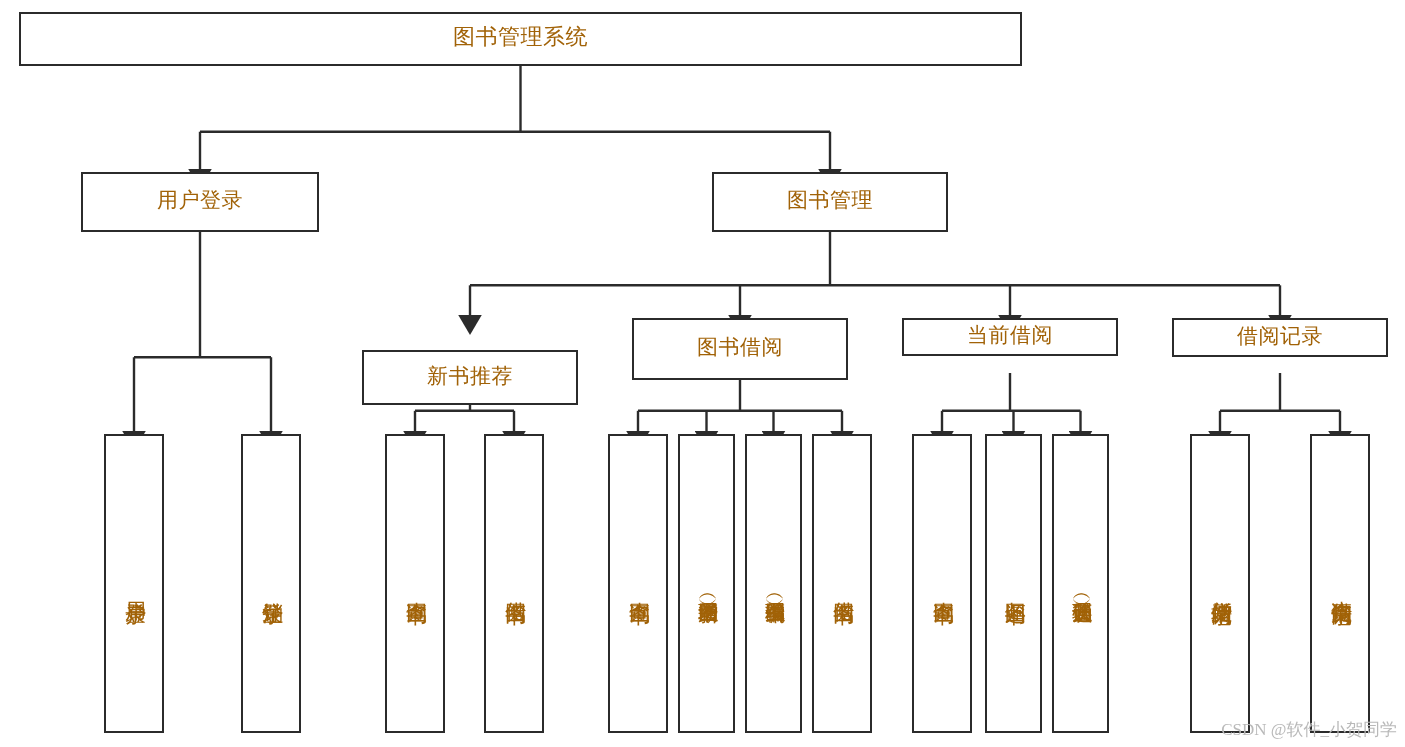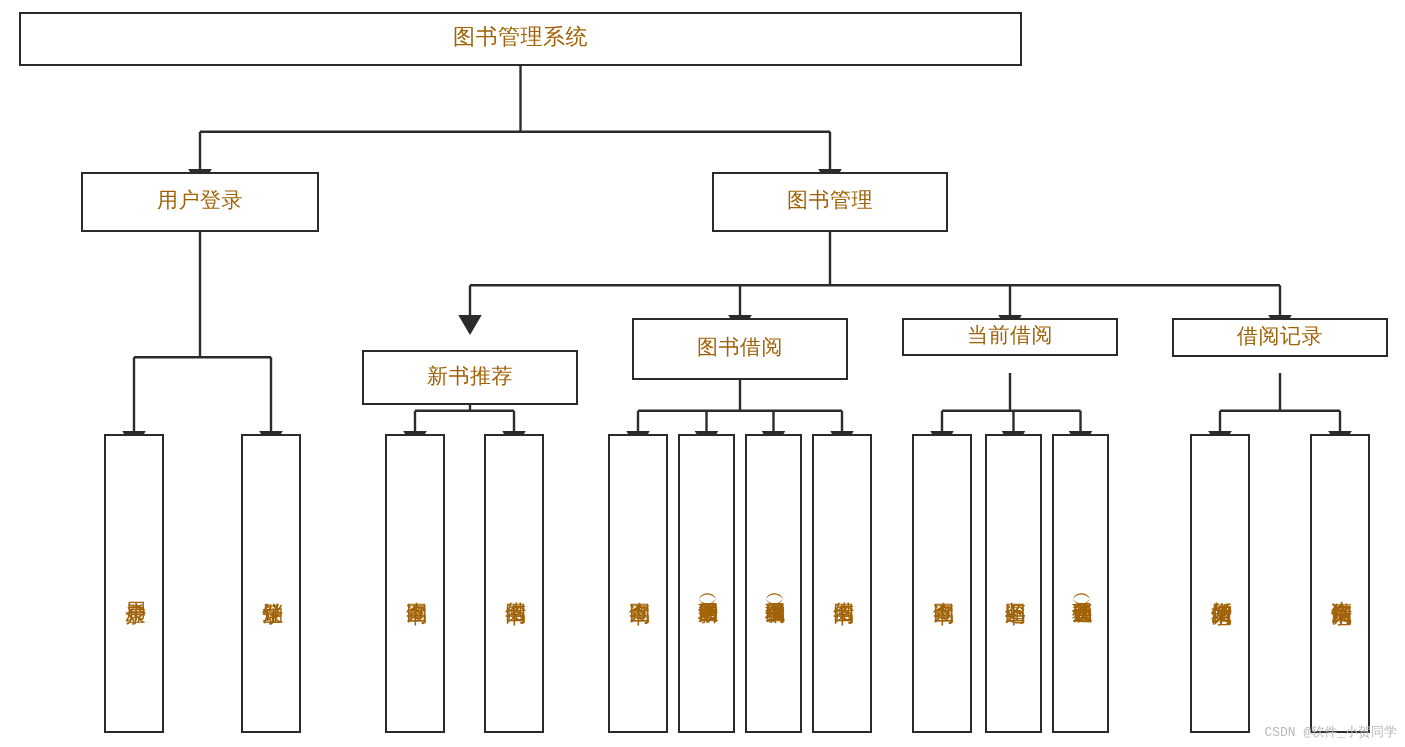--- a/index.html
+++ b/index.html
@@ -63,25 +63,25 @@
     max-height: 100%;
   }
   .node.vertical.tall-text .node-label {
     font-size: 20px;
     letter-spacing: 0px;
   }
   #watermark {
     position: absolute;
     right: 8px;
     bottom: 6px;
-    font-size: 13px;
+    font-size: 17px;
     color: #b9b9b9;
     z-index: 20;
     white-space: nowrap;
-    font-family: Liberation Mono, monospace;
+    font-family: Liberation Serif, serif;
     text-align: center;
   }
 </style>
 </head>
 <body>
 
 <div id="diagram-root">
 
   <svg id="edge-layer" viewBox="0 0 1405 747" xmlns="http://www.w3.org/2000/svg" aria-hidden="true">
     <defs>

